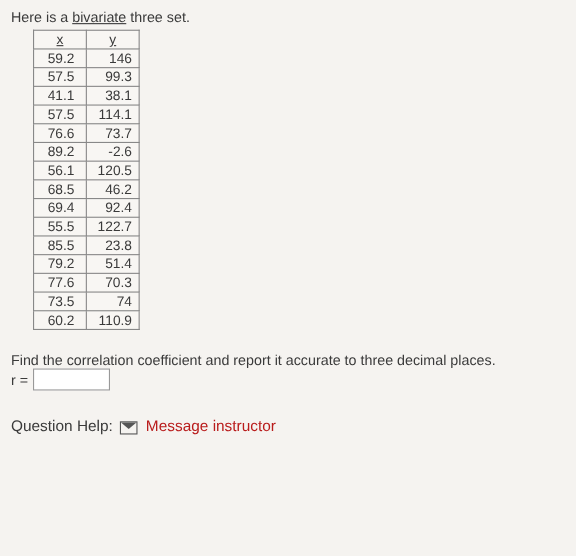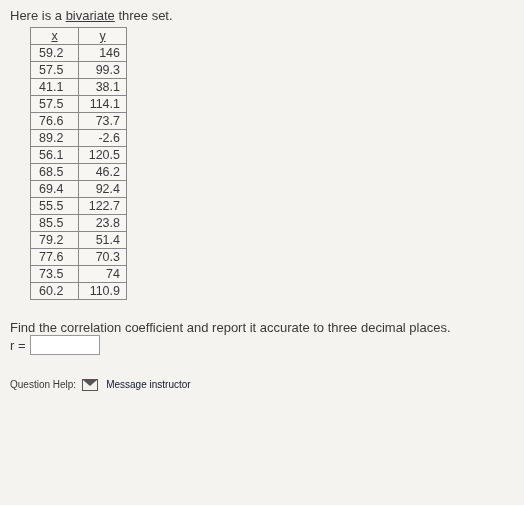--- a/index.html
+++ b/index.html
@@ -25,51 +25,51 @@
       text-align: center;
       font-size: 12.5px;
       min-width: 48px;
       background: #f8f6f3;
     }
     th {
       font-weight: normal;
       text-decoration: underline;
     }
     td.y { text-align: right; padding-right: 6px; }
-    td.x { text-align: left; padding-right: 6px; }
+    td.x { text-align: center; padding-right: 6px; }
     .prompt { margin-top: 18px; margin-bottom: 0; }
     .answer-row { display: flex; align-items: center; gap: 4px; margin-bottom: 24px; }
     .answer-row input {
       width: 70px;
       height: 20px;
       border: 1px solid #999;
       background: #fff;
       font-size: 12px;
       padding: 0 3px;
     }
-    .help-row { display: flex; align-items: flex-start; gap: 6px; font-size: 10px; }
+    .help-row { display: flex; align-items: flex-end; gap: 6px; font-size: 14px; }
     .envelope {
       display: inline-flex;
       align-items: center;
       justify-content: center;
       width: 16px;
       height: 12px;
       border: 1px solid #555;
       position: relative;
       margin-right: 2px;
     }
     .envelope::before {
       content: "";
       position: absolute;
       top: 0; left: 0;
       border-left: 7px solid transparent;
       border-right: 7px solid transparent;
       border-top: 6px solid #555;
     }
-    .msg-link { color: #0f172a; cursor: pointer; }
+    .msg-link { color: #b91c1c; cursor: pointer; }
   </style>
 </head>
 <body>
 
 <div class="intro">
   <span>Here is a </span><span class="underline">bivariate</span><span> three set.</span>
 </div>
 
 <table>
   <thead>

